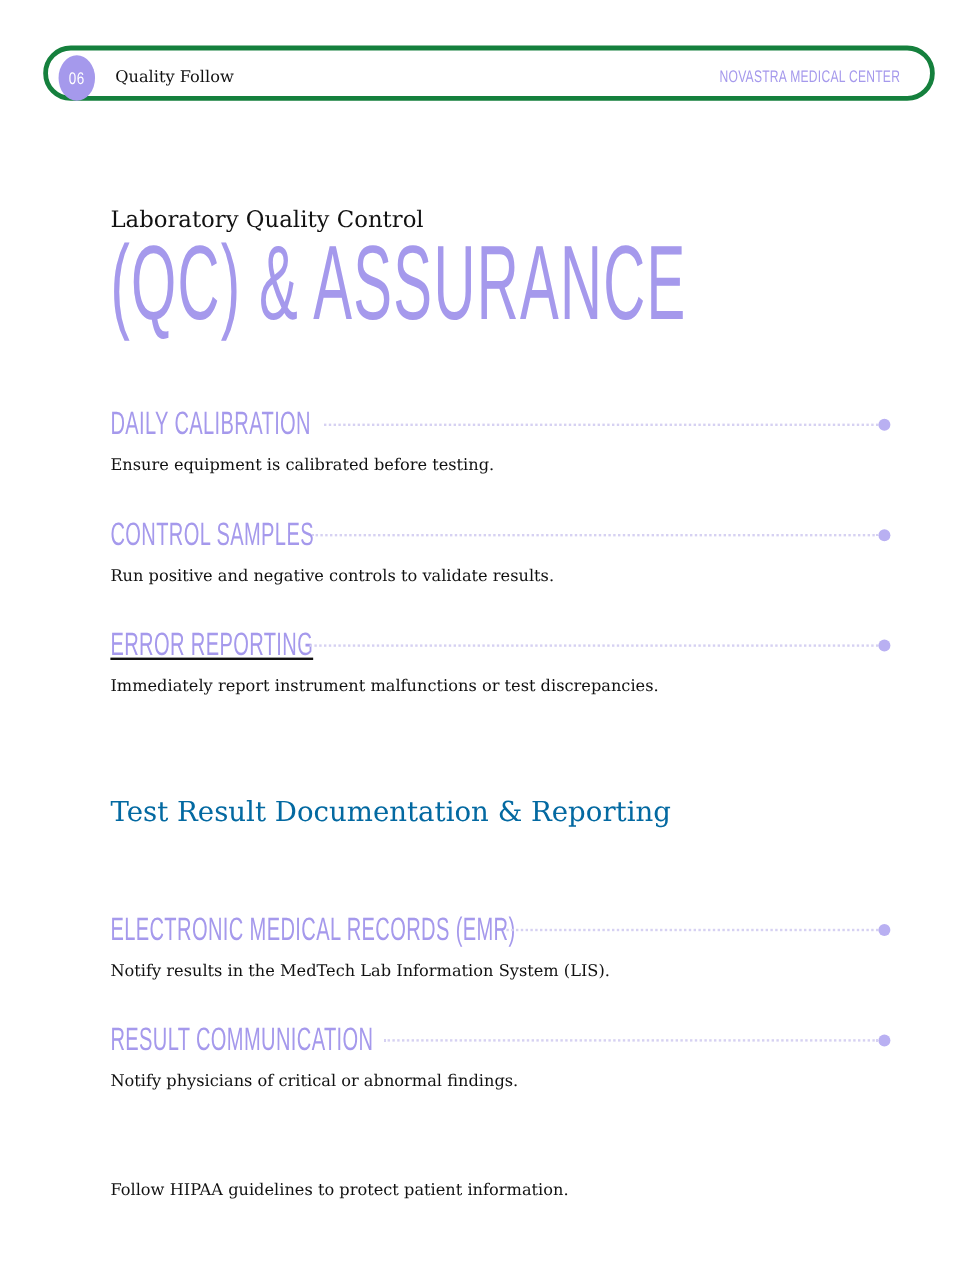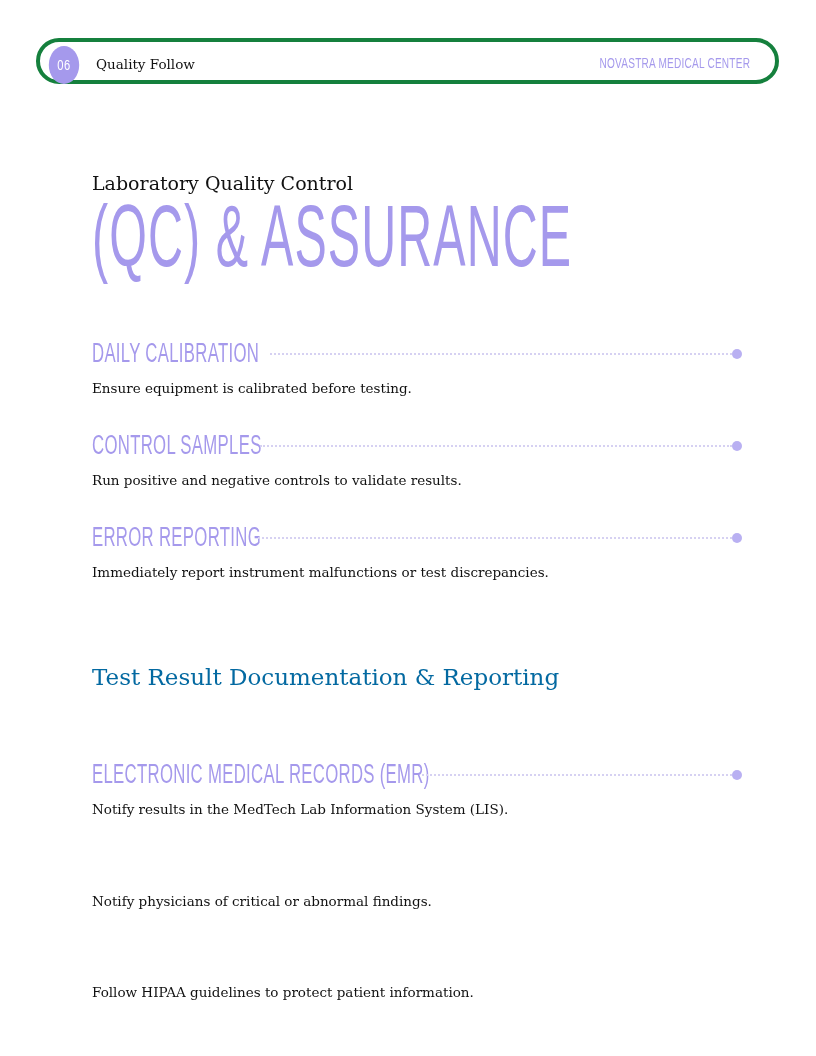--- a/index.html
+++ b/index.html
@@ -85,39 +85,44 @@
 
 <div class="item" style="top:429px;">
   <div class="item-title-row">
     <span class="item-title">CONTROL SAMPLES</span>
     <span class="leader" style="left:168px;"></span>
     <span class="leader-dot"></span>
   </div>
   <div class="item-desc">Run positive and negative controls to validate results.</div>
 </div>
 
-<div class="item" style="top:521px;">
+<div class="item" style="top:521px;text-decoration:underline;">
   <div class="item-title-row">
     <span class="item-title">ERROR REPORTING</span>
     <span class="leader" style="left:166px;"></span>
     <span class="leader-dot"></span>
   </div>
   <div class="item-desc">Immediately report instrument malfunctions or test discrepancies.</div>
 </div>
 
 <div class="sub-heading">Test Result Documentation &amp; Reporting</div>
 
 <div class="item" style="top:758px;">
   <div class="item-title-row">
     <span class="item-title">ELECTRONIC MEDICAL RECORDS (EMR)</span>
     <span class="leader" style="left:330px;"></span>
     <span class="leader-dot"></span>
   </div>
   <div class="item-desc">Notify results in the MedTech Lab Information System (LIS).</div>
 </div>
 
 <div class="item" style="top:850px;">
+  <div class="item-title-row">
+    <span class="item-title">RESULT COMMUNICATION</span>
+    <span class="leader" style="left:228px;"></span>
+    <span class="leader-dot"></span>
+  </div>
   <div class="item-desc">Notify physicians of critical or abnormal findings.</div>
 </div>
 
 <div class="item" style="top:941px;">
   <div class="item-desc"> Follow HIPAA guidelines to protect patient information.</div>
 </div>
 
 </body></html>

